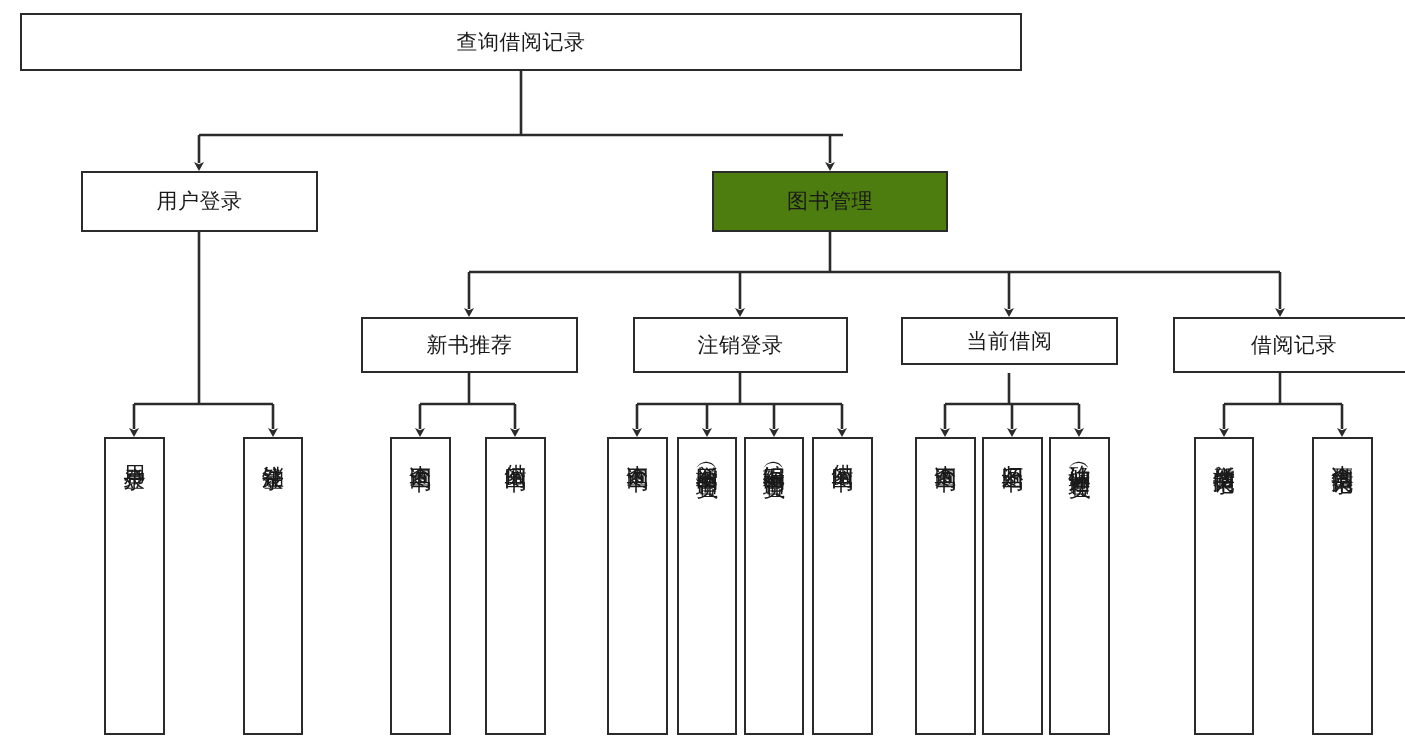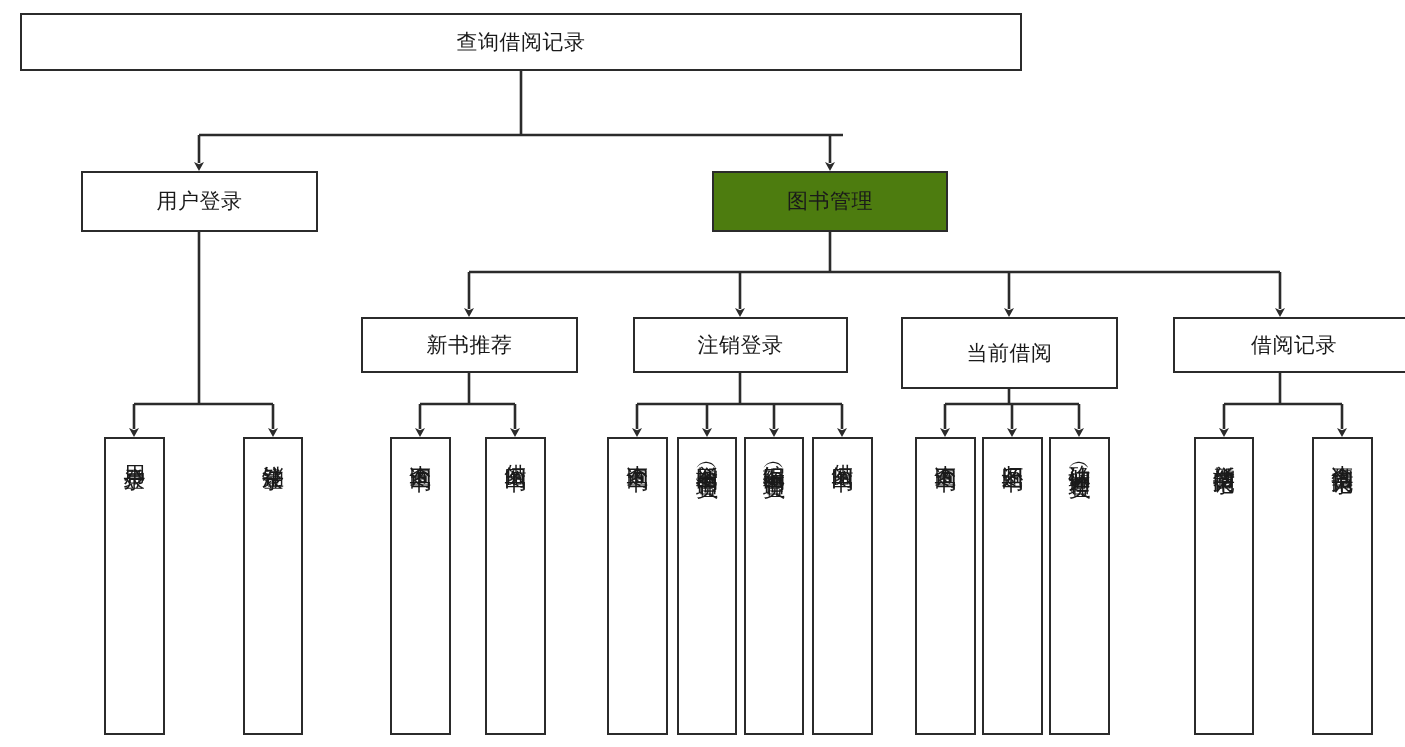--- a/index.html
+++ b/index.html
@@ -136,21 +136,21 @@
   <div class="node horizontal" id="node-l2-1" style="left: 712px; top: 171px; width: 236px; height: 61px; background: #4d7c0f; border-color: rgb(43, 43, 43); color: rgb(26, 26, 26);">
     <span class="label">图书管理</span>
   </div>
 
   <div class="node horizontal" id="node-l3-0" style="left: 361px; top: 317px; width: 217px; height: 56px; background: rgb(255, 255, 255); border-color: rgb(43, 43, 43); color: rgb(26, 26, 26);">
     <span class="label">新书推荐</span>
   </div>
   <div class="node horizontal" id="node-l3-1" style="left: 633px; top: 317px; width: 215px; height: 56px; background: rgb(255, 255, 255); border-color: rgb(43, 43, 43); color: rgb(26, 26, 26);">
     <span class="label">注销登录</span>
   </div>
-  <div class="node horizontal" id="node-l3-2" style="left: 901px; top: 317px; width: 217px; height: 72px; background: rgb(255, 255, 255); border-color: rgb(43, 43, 43); color: rgb(26, 26, 26);">
+  <div class="node horizontal" id="node-l3-2" style="left: 901px; top: 317px; width: 217px; height: 48px; background: rgb(255, 255, 255); border-color: rgb(43, 43, 43); color: rgb(26, 26, 26);">
     <span class="label">当前借阅</span>
   </div>
   <div class="node horizontal" id="node-l3-3" style="left: 1173px; top: 317px; width: 242px; height: 56px; background: rgb(255, 255, 255); border-color: rgb(43, 43, 43); color: rgb(26, 26, 26);">
     <span class="label">借阅记录</span>
   </div>
 
   <div class="node vertical" id="node-leaf-0" style="left: 104px; top: 437px; width: 61px; height: 298px; background: rgb(255, 255, 255); border-color: rgb(43, 43, 43); color: rgb(26, 26, 26);">
     <span class="label">用户登录</span>
   </div>
   <div class="node vertical" id="node-leaf-1" style="left: 243px; top: 437px; width: 60px; height: 298px; background: rgb(255, 255, 255); border-color: rgb(43, 43, 43); color: rgb(26, 26, 26);">

